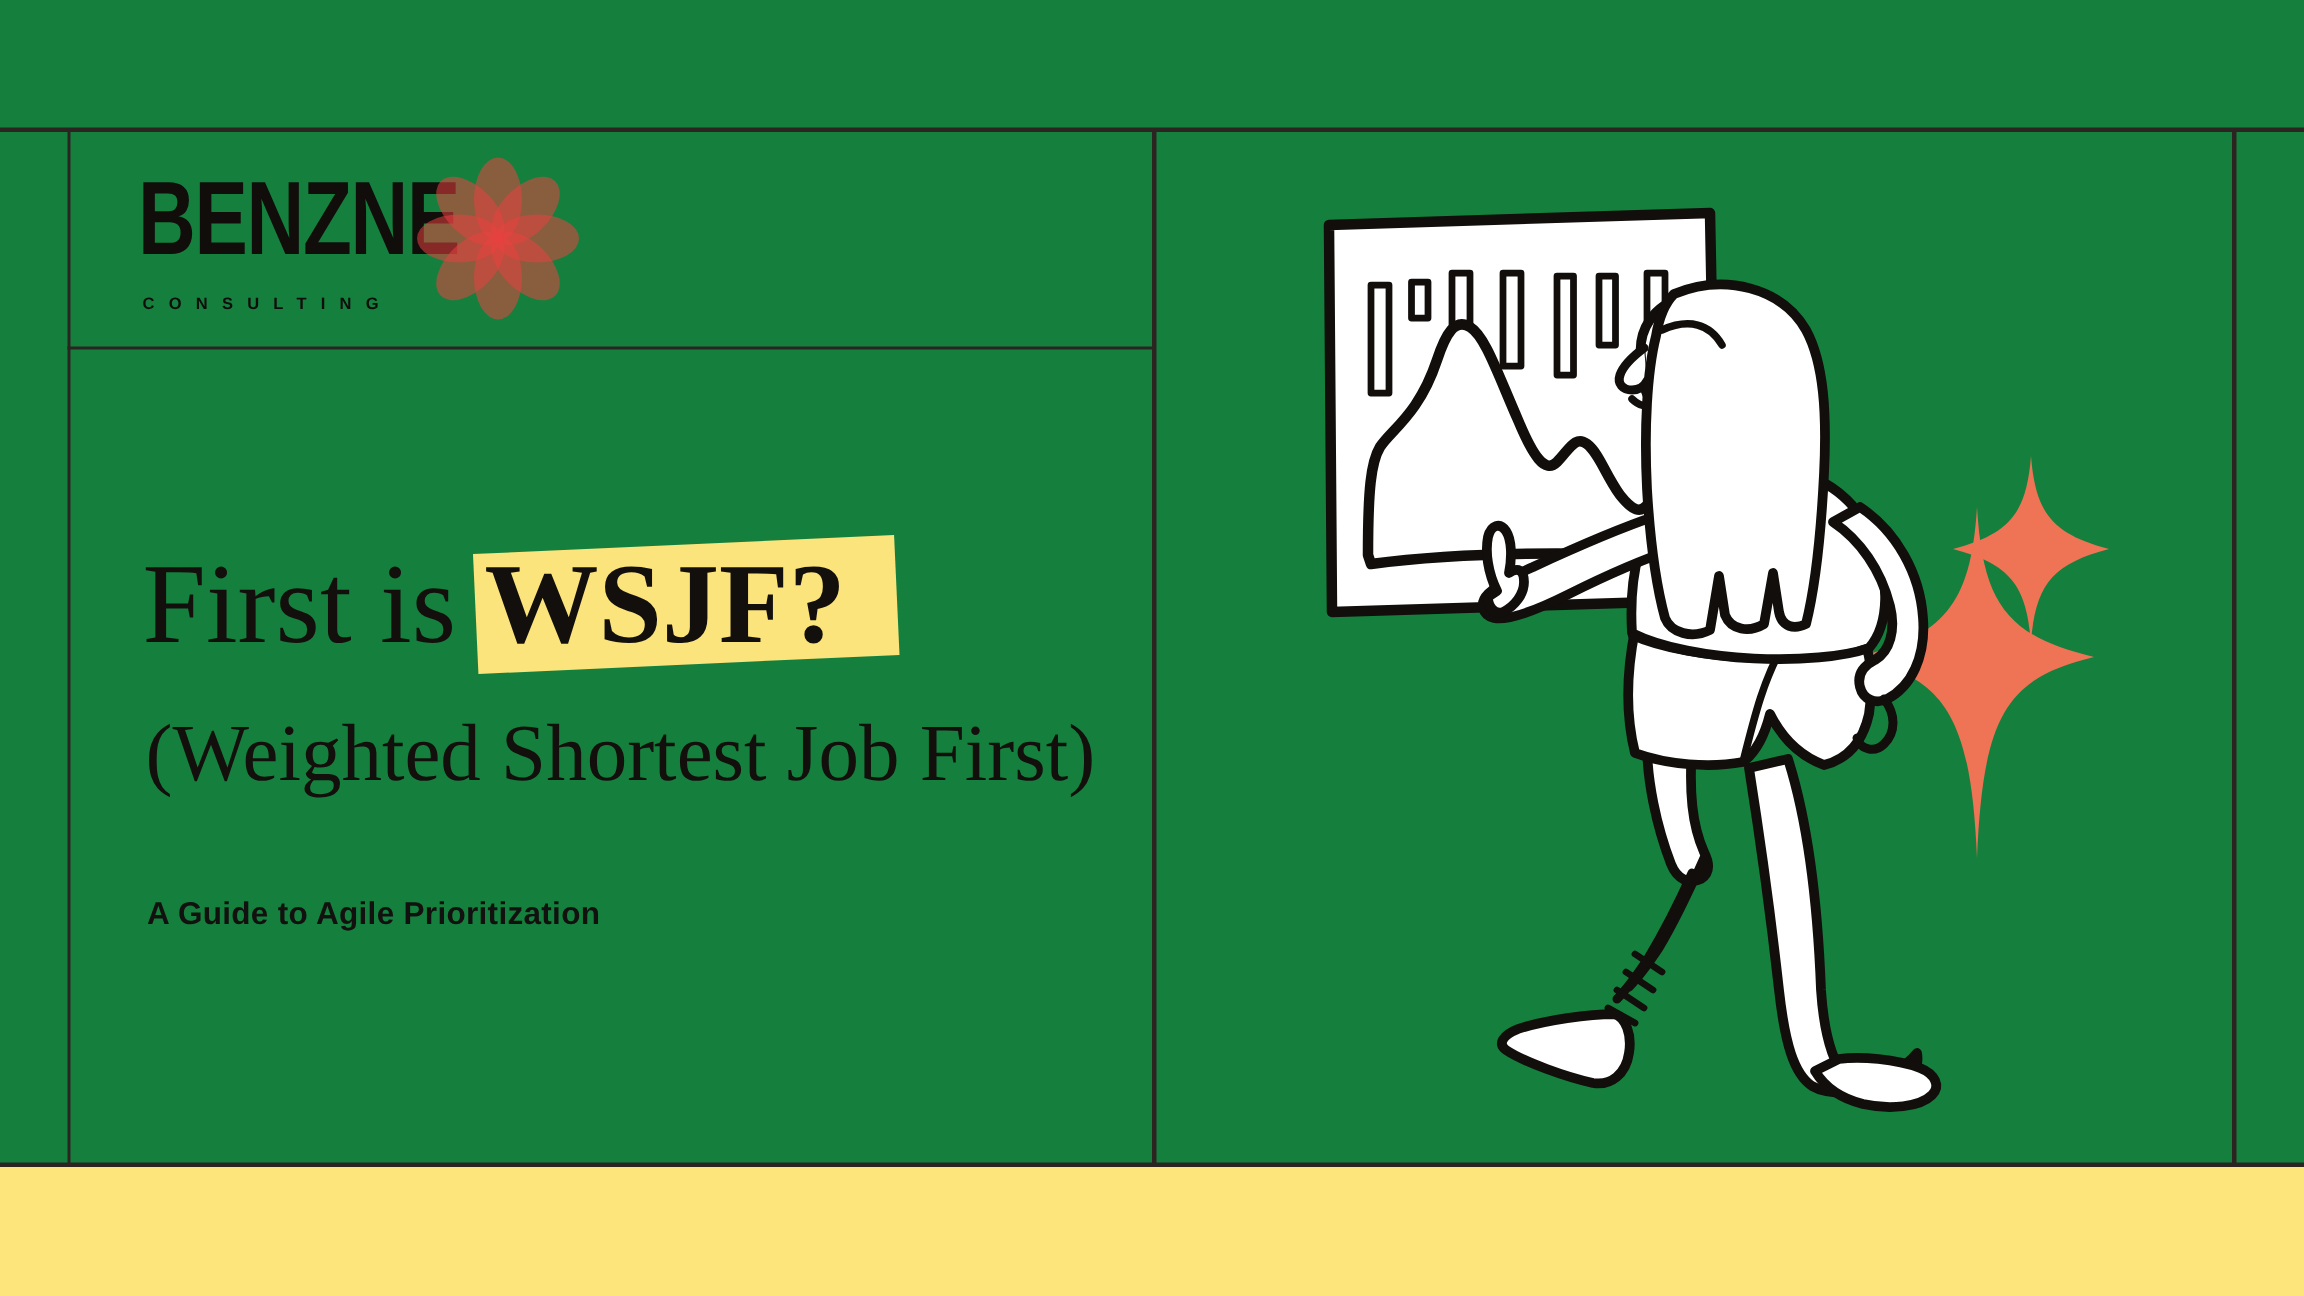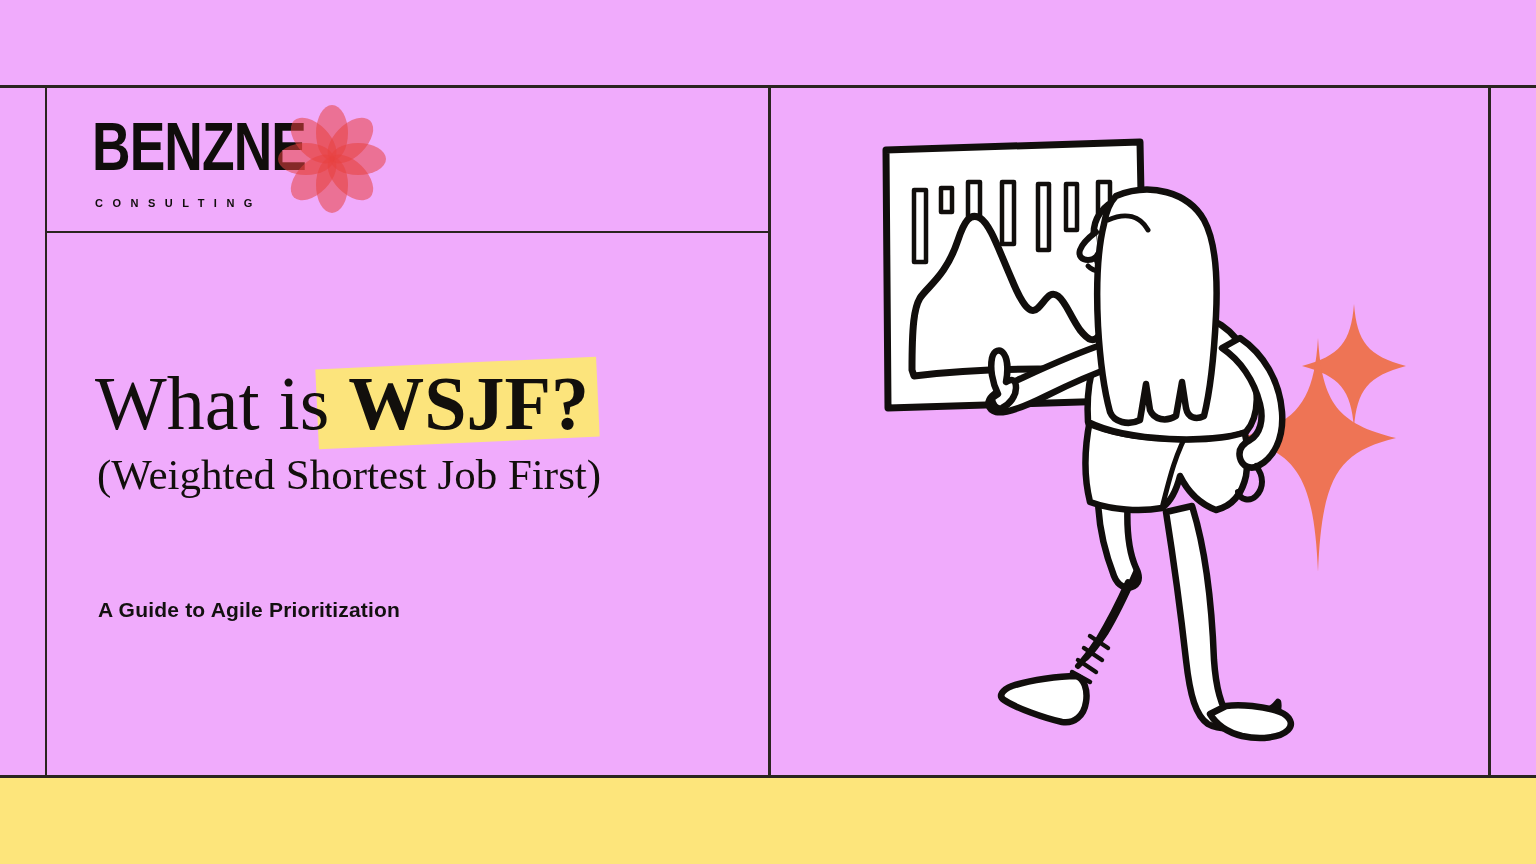--- a/index.html
+++ b/index.html
@@ -8,21 +8,21 @@
     background: #ffffff;
   }
   body {
     font-family: "Liberation Sans", sans-serif;
   }
 
   #slide {
     position: relative;
     width: 1536px;
     height: 864px;
-    background: #f0abfc;
+    background: #15803d;
     overflow: hidden;
   }
 
   
   .rule {
     position: absolute;
     background: #2B2420;
   }
   .rule-top      { left: 0;    top: 85px;  width: 1536px; height: 3px; }
   .rule-vleft    { left: 45px; top: 88px;  width: 2px;    height: 689px; }
@@ -108,25 +108,25 @@
     font-size: 76px;
     line-height: 96px;
     color: #120F0C;
     white-space: nowrap;
   }
   .headline .hl-plain { font-weight: normal; }
   .headline .hl-acronym { font-weight: bold; margin-top: 16px; }
   .subhead {
     position: absolute;
     left: 2px;
-    top: 91px;
+    top: 118px;
     margin: 0;
     font-family: "Liberation Serif", serif;
     font-weight: normal;
-    font-size: 43px;
+    font-size: 54px;
     line-height: 58px;
     color: #120F0C;
     white-space: nowrap;
   }
 
   
   .kicker {
     position: absolute;
     left: 98px;
     top: 598px;
@@ -195,21 +195,21 @@
                 <ellipse cx="0" cy="-26" rx="16" ry="28"></ellipse>
               </g>
           </g>
         </g>
       </svg>
     </div>
   </div>
 
   <div class="headline-wrap">
     <div class="highlight-box"></div>
-    <h1 class="headline"><span class="hl-plain">What is </span><span class="hl-acronym">WSJF?</span></h1>
+    <h1 class="headline"><span class="hl-plain">First is </span><span class="hl-acronym">WSJF?</span></h1>
     <h2 class="subhead">(Weighted Shortest Job First)</h2>
   </div>
 
   <p class="kicker">A Guide to Agile Prioritization</p>
 
   <div class="illustration">
     <svg viewBox="0 0 620 640" xmlns="http://www.w3.org/2000/svg">
       <defs>
         <clipPath id="boardClip">
           <path d="M46 30 L300 22 L305 280 L48 288 Z"></path>

